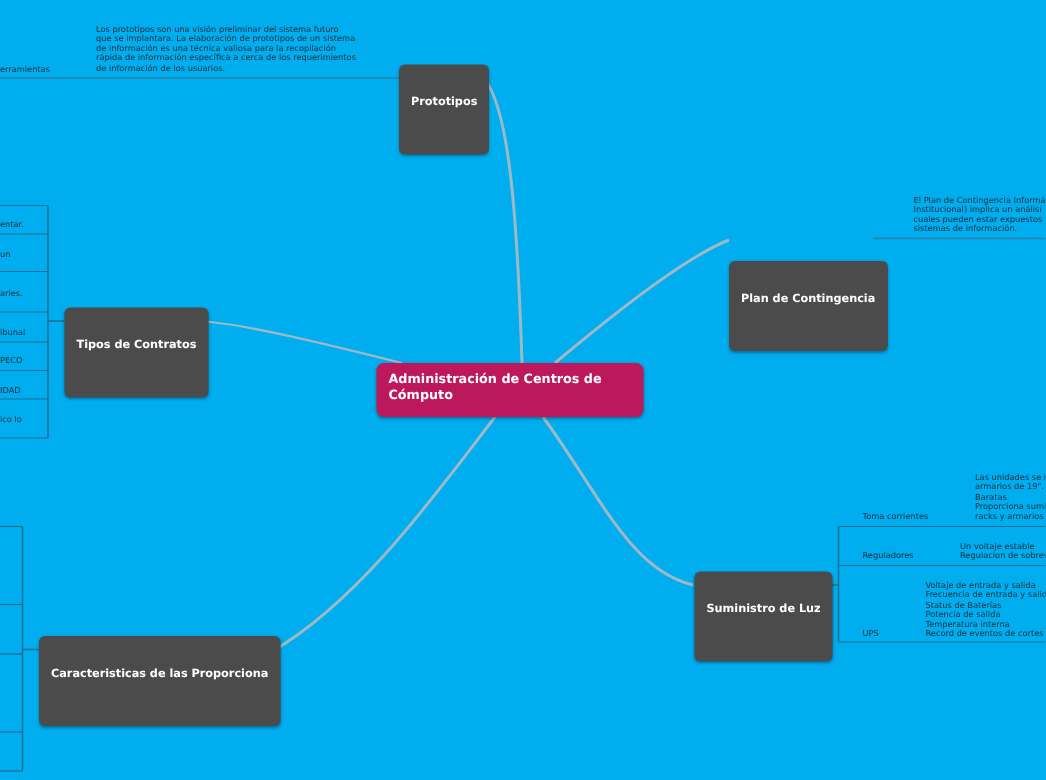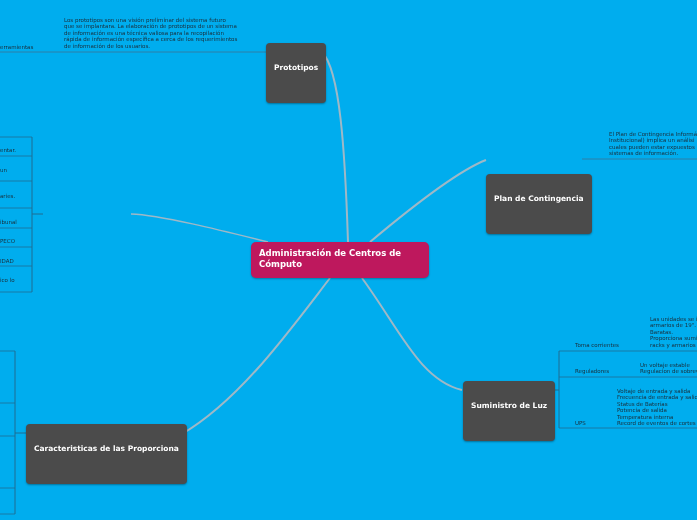--- a/index.html
+++ b/index.html
@@ -68,20 +68,21 @@
 rápida de información específica a cerca de los requerimientos
 de información de los usuarios.</div>
   <div class="leaf" style="left:0;top:44px;">erramientas</div>
 
   <div class="topic" style="left:486px;top:150px;margin-top:24px;">Plan de Contingencia</div>
   <div class="note" style="left:609px;top:131px;">El Plan de Contingencia Informá
 Institucional) implica un análisi
 cuales pueden estar expuestos
 sistemas de información.</div>
 
+  <div class="topic" style="left:43px;top:205px;">Tipos de Contratos</div>
   <div class="leaf" style="left:0;top:147px;">entar.</div>
   <div class="leaf" style="left:0;top:167px;">un</div>
   <div class="leaf" style="left:0;top:193px;">aries.</div>
   <div class="leaf" style="left:0;top:219px;">ibunal</div>
   <div class="leaf" style="left:0;top:238px;">PECO</div>
   <div class="leaf" style="left:0;top:258px;">IDAD</div>
   <div class="leaf" style="left:0;top:277px;">ico lo</div>
 
   <div class="topic" style="left:26px;top:424px;">Caracteristicas de las Proporciona</div>
 

